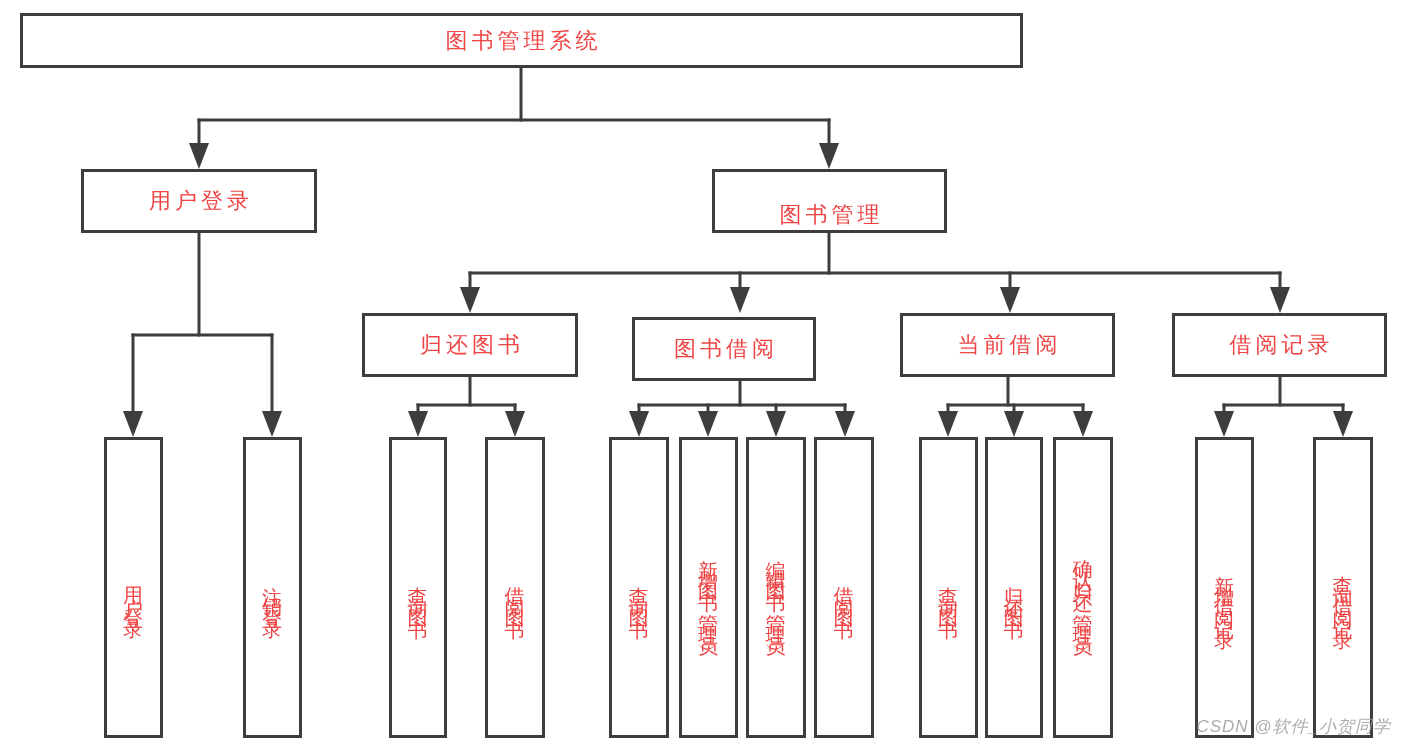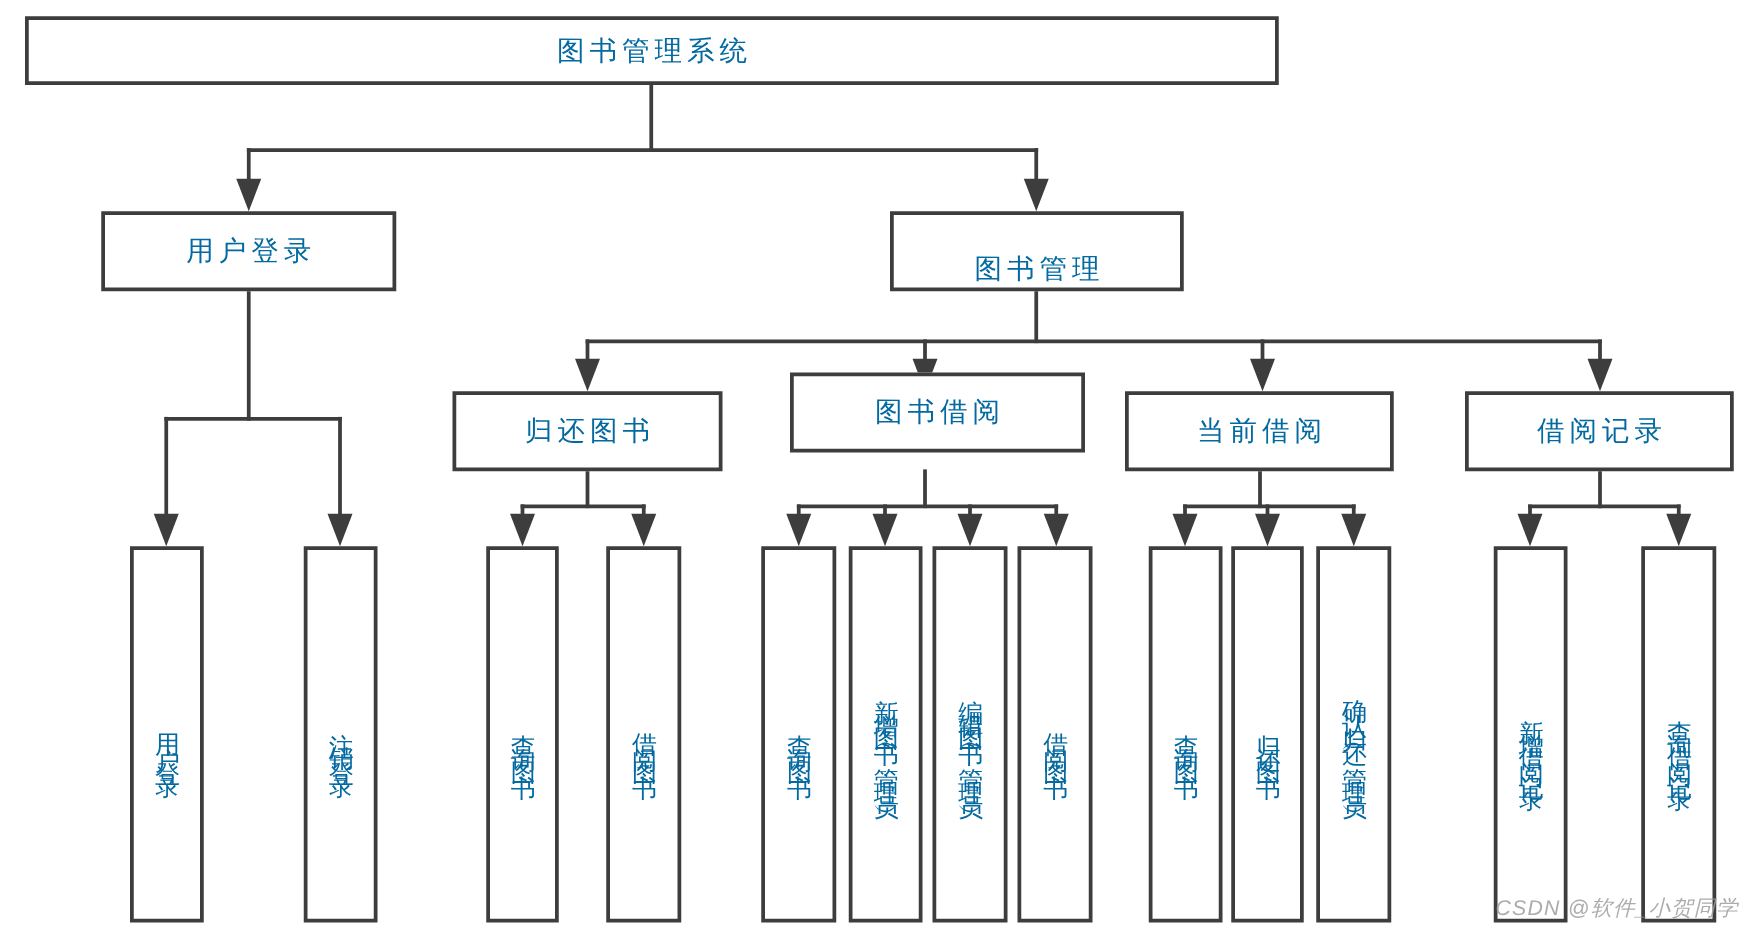--- a/index.html
+++ b/index.html
@@ -22,21 +22,21 @@
     z-index: 1;
   }
   .box {
     position: absolute;
     box-sizing: border-box;
     border: 3px solid #3d3d3d;
     background: #ffffff;
     display: flex;
     align-items: center;
     justify-content: center;
-    color: #0369a1;
+    color: #ef4444;
     z-index: 2;
   }
   .h-label {
     font-size: 22px;
     letter-spacing: 4px;
     white-space: nowrap;
     text-indent: 4px; 
   }
   .v-box .v-label {
     writing-mode: vertical-rl;
@@ -137,21 +137,21 @@
   <div class="box" style="left:81px; top:169px; width:236px; height:64px;">
     <span class="h-label">用户登录</span>
   </div>
   <div class="box" style="left:712px; top:169px; width:235px; height:64px;align-items:flex-end;">
     <span class="h-label">图书管理</span>
   </div>
 
   <div class="box" style="left:362px; top:313px; width:216px; height:64px;">
     <span class="h-label">归还图书</span>
   </div>
-  <div class="box" style="left:632px; top:298px; width:236px; height:64px;">
+  <div class="box" style="left:632px; top:317px; width:184px; height:64px;">
     <span class="h-label">图书借阅</span>
   </div>
   <div class="box" style="left:900px; top:313px; width:215px; height:64px;">
     <span class="h-label">当前借阅</span>
   </div>
   <div class="box" style="left:1172px; top:313px; width:215px; height:64px;">
     <span class="h-label">借阅记录</span>
   </div>
 
   <div class="box v-box" style="left:104px; top:437px; width:59px; height:301px;">

